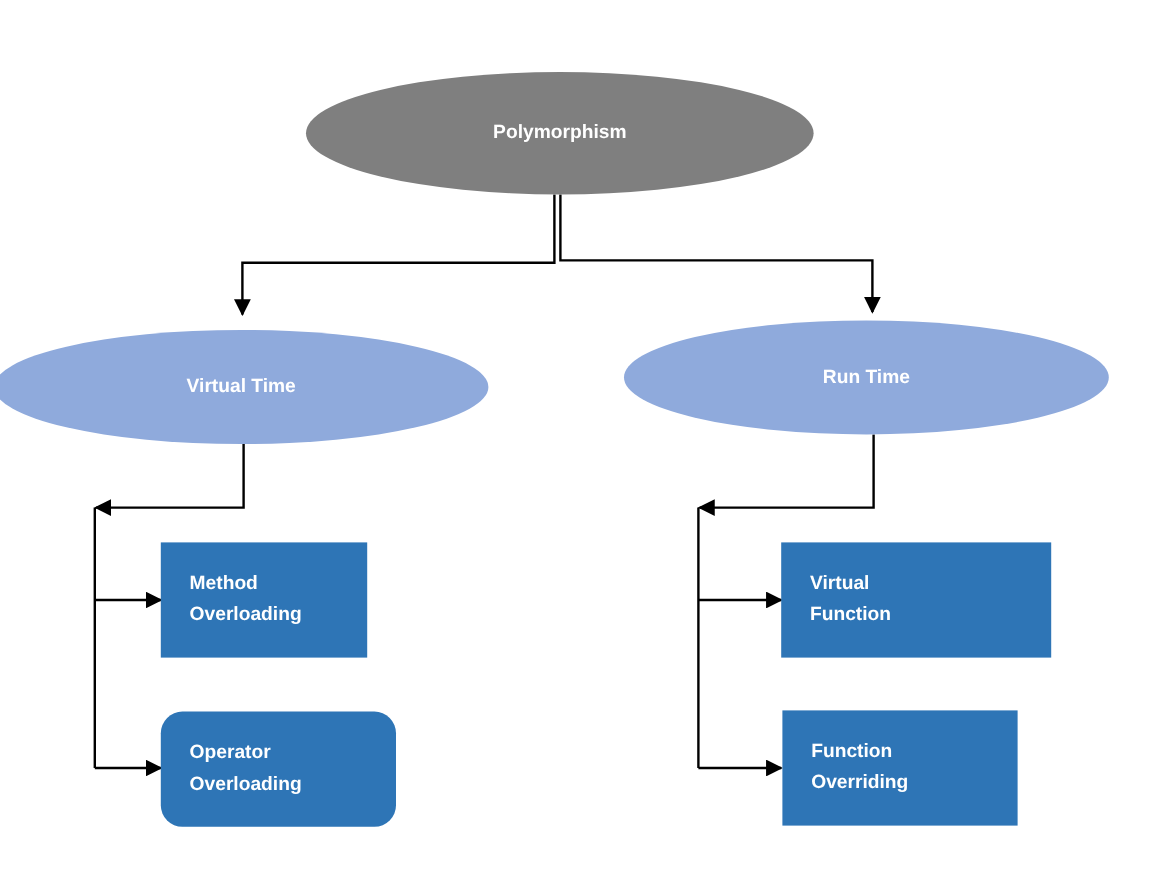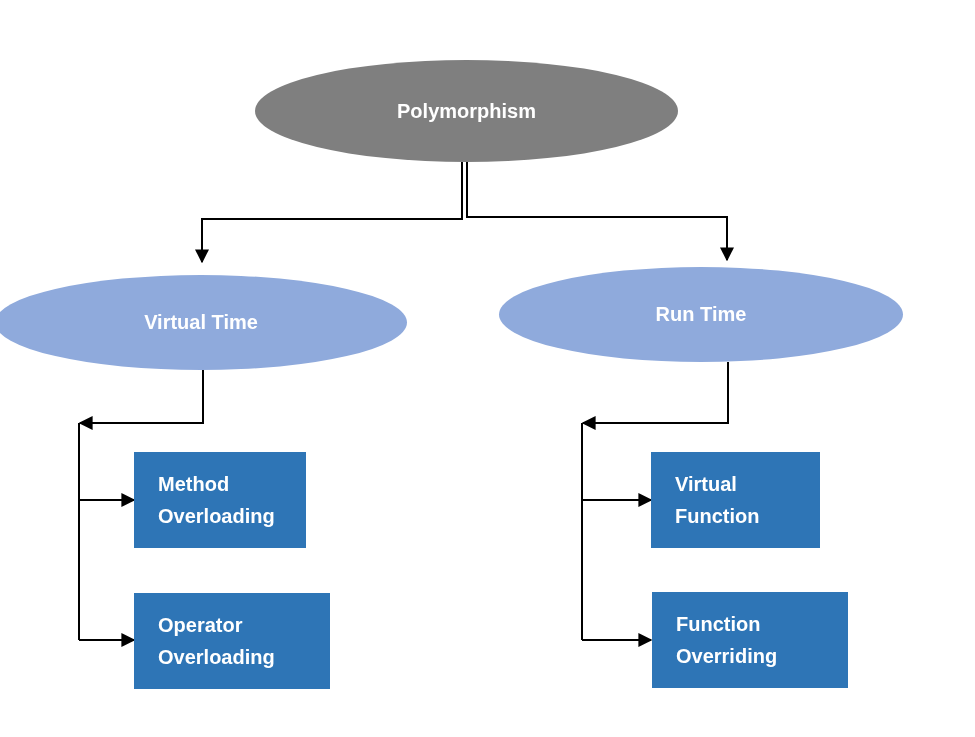--- a/index.html
+++ b/index.html
@@ -28,44 +28,44 @@
     stroke-width: 2;
   }
   .node {
     position: absolute;
     display: flex;
     align-items: center;
     justify-content: center;
     box-sizing: border-box;
     color: var(--text, #ffffff);
     font-weight: bold;
-    font-size: 20px;
+    font-size: 16px;
   }
   .ellipse {
     border-radius: 50%;
     text-align: center;
   }
   .ellipse-root { background: var(--root-fill, #7F7F7F); }
   .ellipse-branch { background: var(--branch-fill, #8FAADC); }
   .leaf {
     background: var(--leaf-fill, #2E75B6);
     justify-content: flex-start;
     padding-left: 24px;
     padding-right: 8px;
     line-height: 1.6;
   }
   .node-label { white-space: pre-line; }
 
   
   #node-polymorphism       { left: 255px; top: 60px;  width: 423px; height: 102px; }
   #node-compile-time       { left: -5px;  top: 275px; width: 412px; height: 95px; }
-  #node-run-time           { left: 499px; top: 267px; width: 404px; height: 95px; }
+  #node-run-time           { left: 520px; top: 267px; width: 404px; height: 95px; }
   #node-method-overloading { left: 134px; top: 452px; width: 172px; height: 96px; }
-  #node-operator-overloading { left: 134px; top: 593px; width: 196px; height: 96px; }
-  #node-virtual-function   { left: 651px; top: 452px; width: 169px; height: 96px; }
+  #node-operator-overloading { left: 134px; top: 593px; width: 196px; height: 96px; border-radius: 18px; }
+  #node-virtual-function   { left: 651px; top: 452px; width: 225px; height: 96px; }
   #node-function-overriding { left: 652px; top: 592px; width: 196px; height: 96px; }
 </style>
 </head>
 <body>
 
 <div id="canvas">
 
   <svg id="connector-layer" viewBox="0 0 975 737" xmlns="http://www.w3.org/2000/svg">
     <defs>
       <marker id="arrow" viewBox="0 0 10 10" refX="9" refY="5" markerWidth="7" markerHeight="7" orient="auto-start-reverse">

